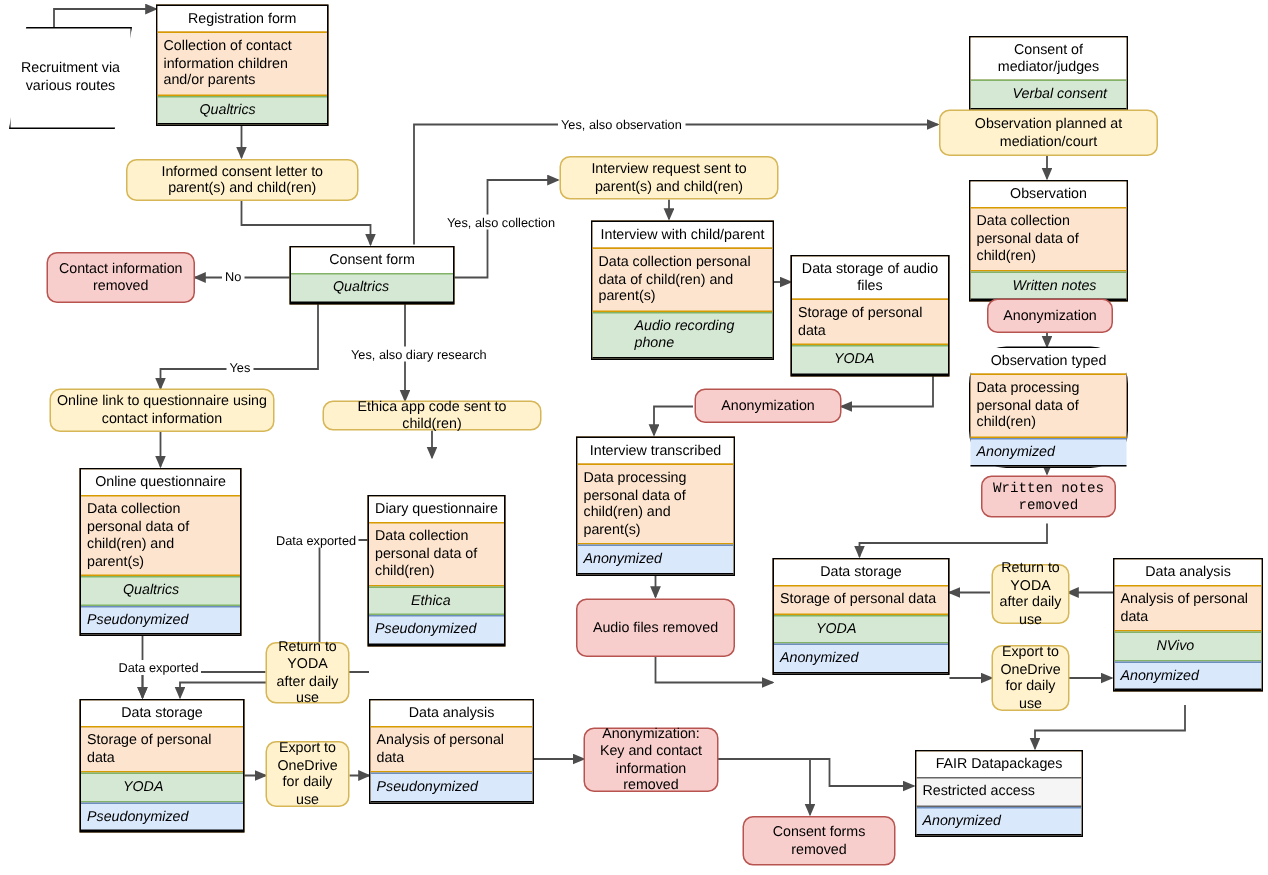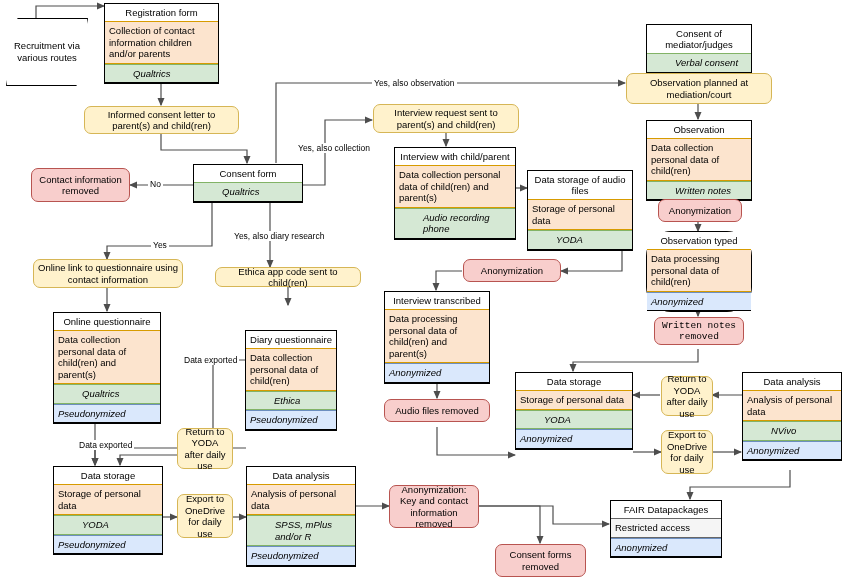--- a/index.html
+++ b/index.html
@@ -175,21 +175,20 @@
   <div class="node stack" style="left:53px;top:466px;width:110px;">
     <div class="hdr">Data storage</div>
     <div class="row orange">Storage of personal data</div>
     <div class="row green">YODA</div>
     <div class="row blue">Pseudonymized</div>
   </div>
 
   <div class="node stack" style="left:246px;top:466px;width:110px;">
     <div class="hdr">Data analysis</div>
     <div class="row orange">Analysis of personal data</div>
-    <div class="row green">SPSS, mPlus and/or R</div>
     <div class="row blue">Pseudonymized</div>
   </div>
 
   <div class="pill yellow" style="left:177px;top:428px;width:56px;height:41px;">
     <span>Return to YODA after daily use</span>
   </div>
 
   <div class="pill yellow" style="left:177px;top:494px;width:56px;height:44px;">
     <span>Export to OneDrive for daily use</span>
   </div>
@@ -213,21 +212,21 @@
   <div class="pill pink" style="left:463px;top:259px;width:98px;height:23px;">
     <span>Anonymization</span>
   </div>
 
   <div class="node stack" style="left:384px;top:291px;width:106px;">
     <div class="hdr">Interview transcribed</div>
     <div class="row orange">Data processing personal data of child(ren) and parent(s)</div>
     <div class="row blue">Anonymized</div>
   </div>
 
-  <div class="pill pink" style="left:384px;top:399px;width:106px;height:23px;">
+  <div class="pill pink" style="left:384px;top:399px;width:106px;height:39px;">
     <span>Audio files removed</span>
   </div>
 
   <div class="node stack" style="left:646px;top:4px;width:106px;margin-top:20px;">
     <div class="hdr">Consent of mediator/judges</div>
     <div class="row green">Verbal consent</div>
   </div>
 
   <div class="pill yellow" style="left:626px;top:73px;width:146px;height:31px;">
     <span>Observation planned at mediation/court</span>
@@ -272,21 +271,21 @@
   </div>
 
   <div class="pill yellow" style="left:661px;top:430px;width:52px;height:44px;">
     <span>Export to OneDrive for daily use</span>
   </div>
 
   <div class="pill pink" style="left:389px;top:485px;width:90px;height:43px;">
     <span>Anonymization: Key and contact information removed</span>
   </div>
 
-  <div class="pill pink" style="left:495px;top:544px;width:91px;height:33px;">
+  <div class="pill pink" style="left:495px;top:544px;width:102px;height:33px;">
     <span>Consent forms removed</span>
   </div>
 
   <div class="node stack" style="left:610px;top:500px;width:112px;">
     <div class="hdr">FAIR Datapackages</div>
     <div class="row grey">Restricted access</div>
     <div class="row blue">Anonymized</div>
   </div>
 
   <div class="elabel" style="left:148px;top:179px;">No</div>

